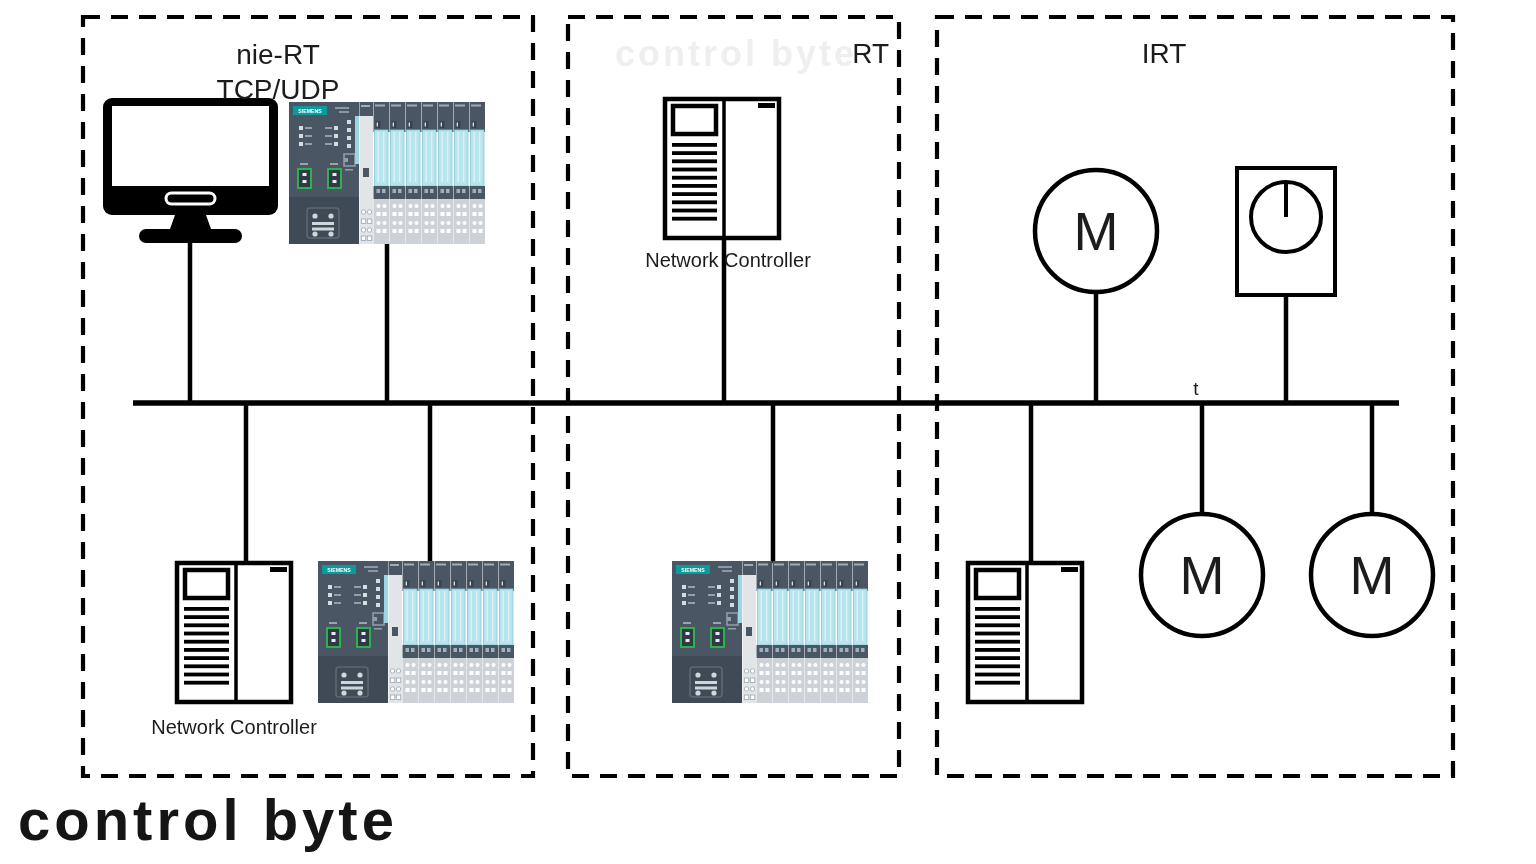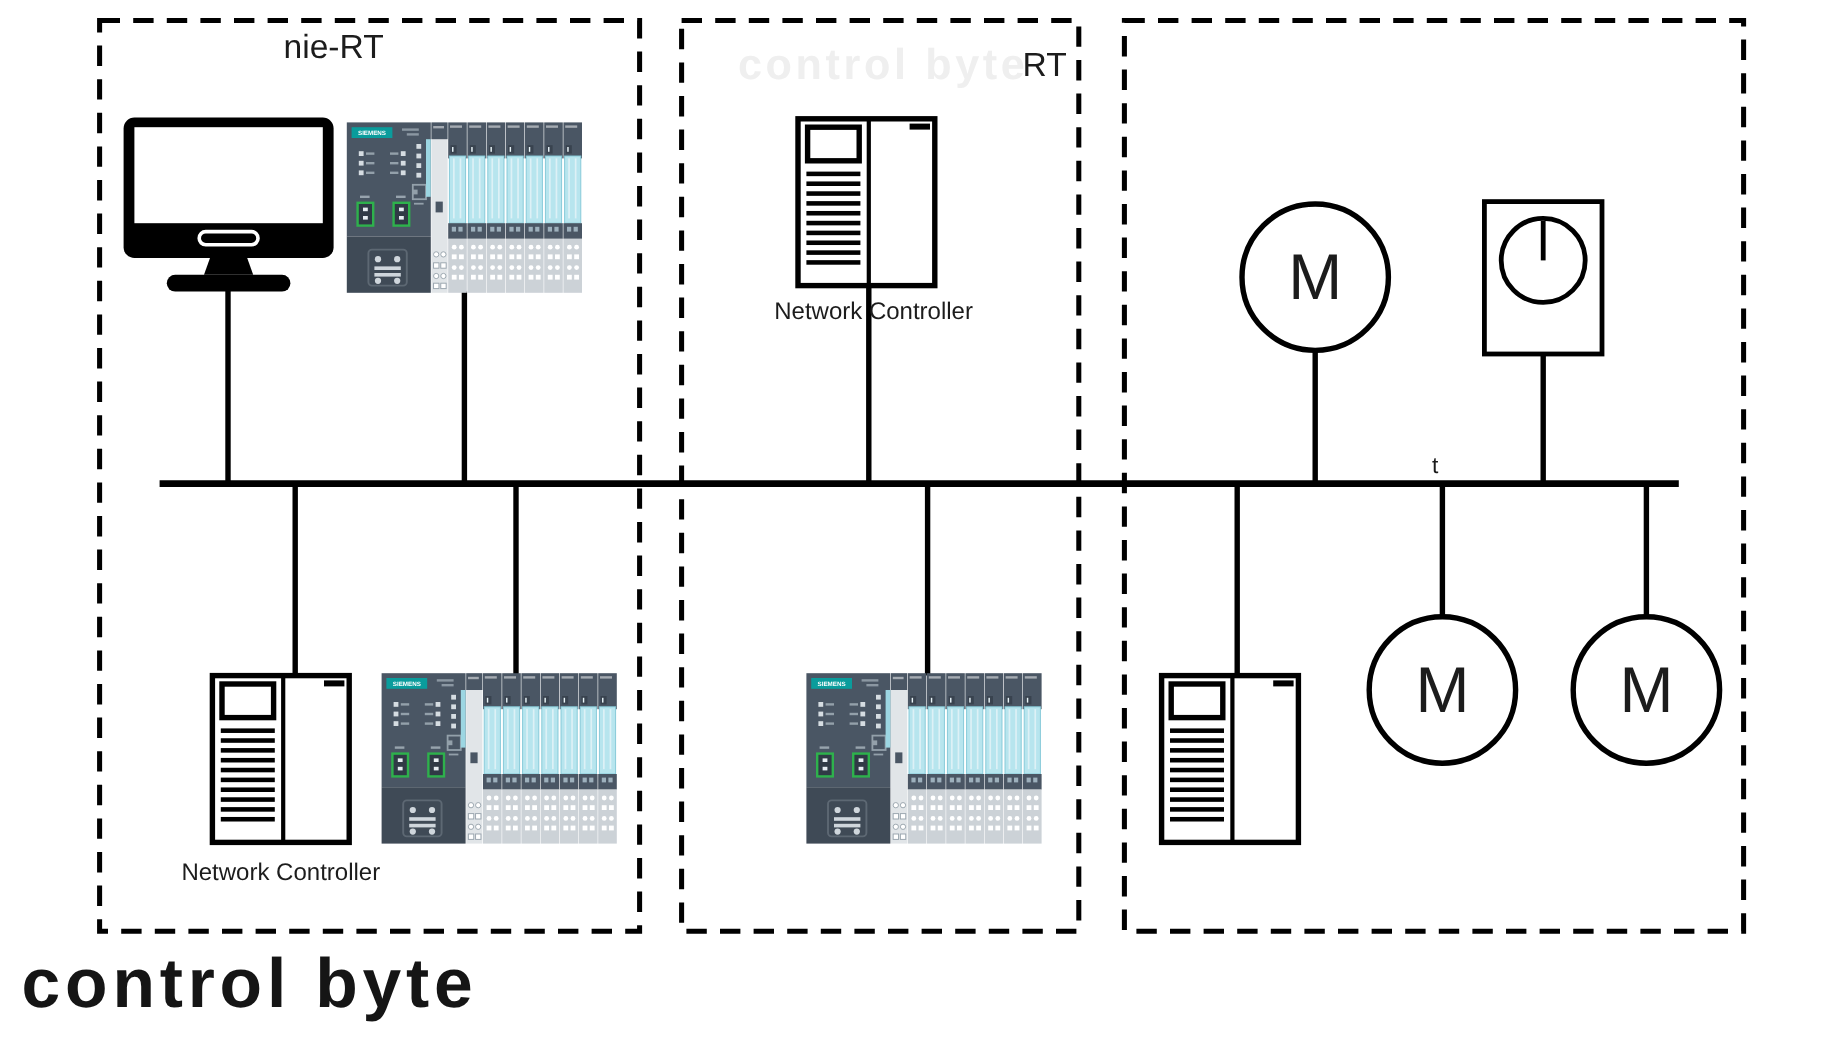--- a/index.html
+++ b/index.html
@@ -183,25 +183,27 @@
         <circle cx="1286" cy="217" r="35" fill="#ffffff" stroke="#000" stroke-width="4"></circle>
         <line x1="1286" y1="217" x2="1286" y2="184" stroke="#000" stroke-width="4"></line>
       </g>
       <use href="#srv" x="966" y="561"></use>
       <use href="#motor" x="1202" y="575"></use>
       <use href="#motor" x="1372" y="575"></use>
     </g>
   </svg>
 
   <div class="lbl txt zone-title" style="left:128px;top:21px;width:300px;">
-    <span style="display:block;">nie-RT</span>
+    <span style="display:block;margin-top:16px;">nie-RT</span>
+    <span style="display:block;">TCP/UDP</span>
   </div>
 
   <div class="lbl txt zone-title" style="left:589px;top:36px;width:300px;text-align:right;">RT</div>
 
+  <div class="lbl txt zone-title" style="left:1014px;top:36px;width:300px;">IRT</div>
 
   <div class="lbl txt nc-label" style="left:578px;top:249px;width:300px;">Network Controller</div>
 
   <div class="lbl txt nc-label" style="left:84px;top:716px;width:300px;">Network Controller</div>
 
   <div class="lbl txt t-mark" style="left:1184px;top:378px;width:24px;">t</div>
 
   <div class="lbl txt motor-m" style="left:1056px;top:197px;width:80px;height:68px;">M</div>
 
   <div class="lbl txt motor-m" style="left:1162px;top:541px;width:80px;height:68px;">M</div>

